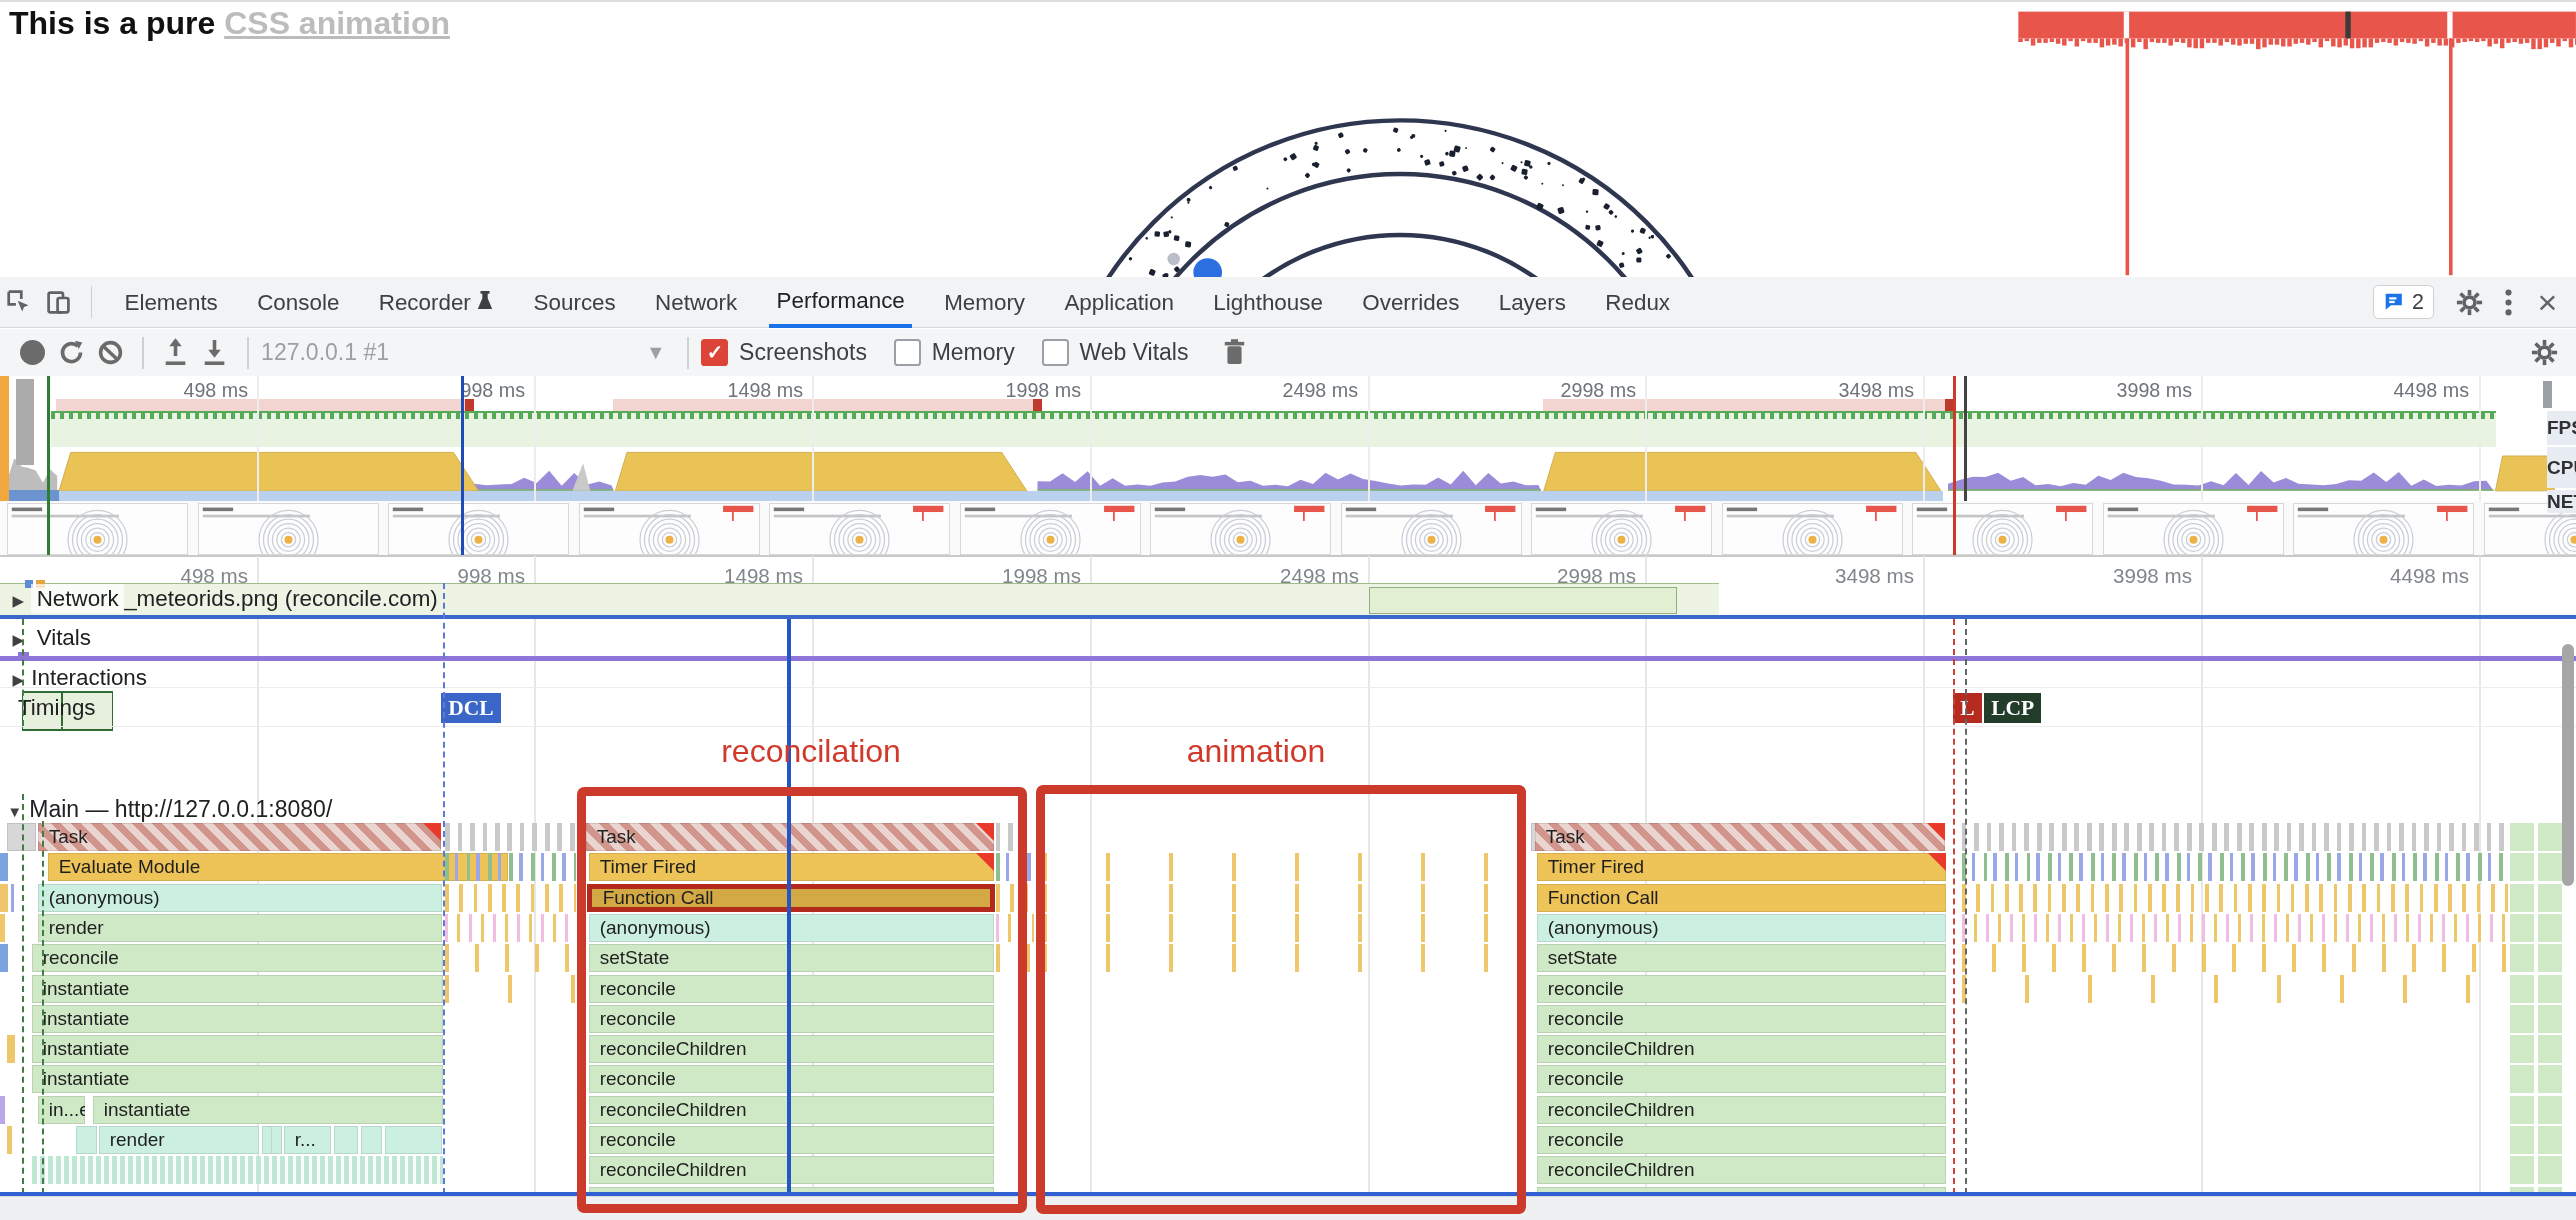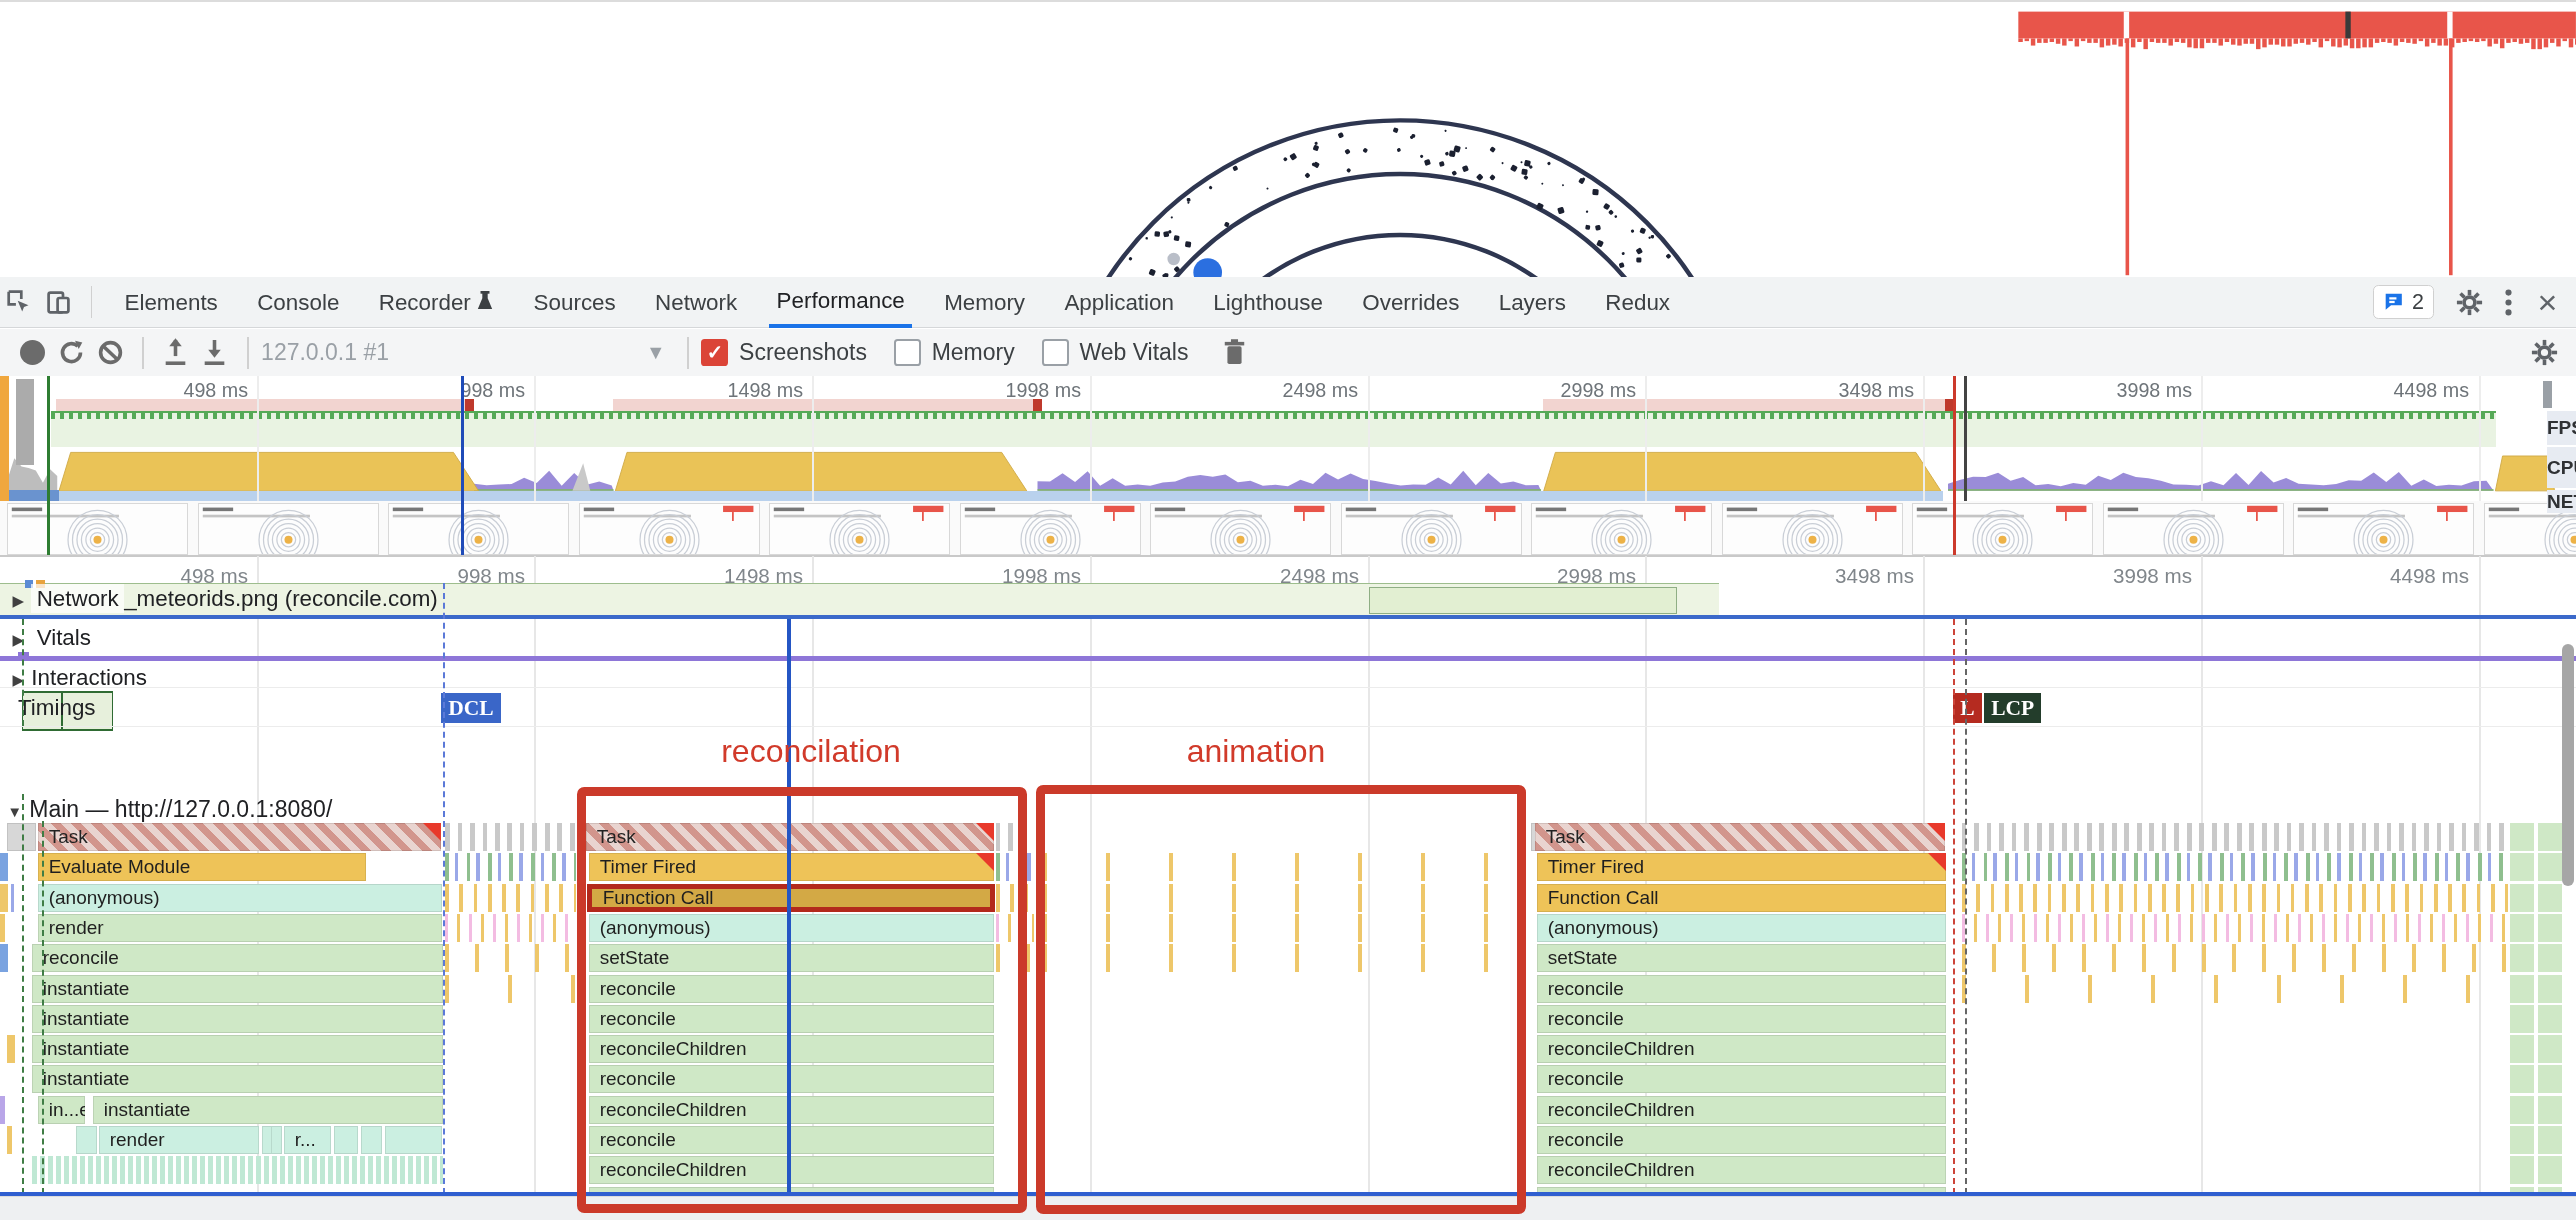--- a/index.html
+++ b/index.html
@@ -61,20 +61,21 @@
   #bottom-gray{left:0;top:1196px;width:2576px;height:24px;background:#eef0f2;border-top:0.9px solid #dcdcdc;z-index:29;}
   #scroll-thumb{left:2562px;top:644px;width:11.6px;height:242px;background:#a6a6a6;border-radius:6.3px;z-index:45;}
   .lane-side{position:absolute;left:2547px;width:29px;font-size:19px;font-weight:bold;color:#2f3134;background:#e7ebf2;text-align:center;z-index:20;}
 </style>
 </head>
 <body>
 
 <div id="root">
 
   <div class="abs" id="page-top-border"></div>
+  <div class="abs" id="page-title"><span>This is a pure </span><a href="#">CSS animation</a></div>
   <svg class="abs" id="solar-system" style="left:984px;top:89px;" width="850" height="188" viewBox="0 0 950 210">
       <circle cx="465" cy="425" r="390" fill="none" stroke="#2e3650" stroke-width="5"></circle>
       <circle cx="465" cy="425" r="330" fill="none" stroke="#2e3650" stroke-width="5"></circle>
       <circle cx="465" cy="425" r="262" fill="none" stroke="#2e3650" stroke-width="5"></circle>
       <rect x="526.2" y="90.7" width="4.7" height="4.7" rx="1.5" fill="#1b2030" transform="rotate(55 526.2 90.7)"></rect>
       <rect x="400.2" y="48.0" width="5.5" height="5.5" rx="1.5" fill="#1b2030" transform="rotate(66 400.2 48.0)"></rect>
       <rect x="734.7" y="154.5" width="5.9" height="5.9" rx="1.5" fill="#1b2030" transform="rotate(23 734.7 154.5)"></rect>
       <rect x="190.9" y="158.8" width="6.0" height="6.0" rx="1.5" fill="#1b2030" transform="rotate(5 190.9 158.8)"></rect>
       <rect x="647.7" y="106.0" width="2.2" height="2.2" rx="1.5" fill="#1b2030" transform="rotate(67 647.7 106.0)"></rect>
       <rect x="680.3" y="111.5" width="6.8" height="6.8" rx="1.5" fill="#1b2030" transform="rotate(4 680.3 111.5)"></rect>
@@ -667,21 +668,21 @@
 
   <div class="anno-text" style="left:811px;z-index:41;">reconcilation</div>
   <div class="anno-text" style="left:1256px;z-index:41;">animation</div>
   <div class="anno-box" style="left:577px;top:787px;width:432px;height:408px;"></div>
   <div class="anno-box" style="left:1036px;top:785px;width:472px;height:411px;"></div>
 
   <div class="abs" id="main-header"><span class="disc">▼</span><span>Main — http://127.0.0.1:8080/</span></div>
   <div class="abs" id="flame" style="left:0;top:821px;width:2576px;height:373px;overflow:hidden;">
       <div class="bar gray" style="left: 7.2px; top: 1.8px; width: 29px;"></div>
       <div class="bar task" style="left: 38px; top: 1.8px; width: 403px;">Task<span class="tri"></span></div>
-      <div class="bar amber" style="left: 38px; top: 32px; width: 328px;">Evaluate Module</div>
+      <div class="bar amber" style="left: 48px; top: 32px; width: 460px;">Evaluate Module</div>
       <div class="bar anon" style="left: 38px; top: 63px; width: 404px;">(anonymous)</div>
       <div class="bar green" style="left: 38px; top: 93px; width: 404px;">render</div>
       <div class="bar green" style="left: 32px; top: 123px; width: 411px;">reconcile</div>
       <div class="bar green" style="left: 32px; top: 154px; width: 411px;">instantiate</div>
       <div class="bar green" style="left: 32px; top: 184px; width: 411px;">instantiate</div>
       <div class="bar green" style="left: 32px; top: 214px; width: 411px;">instantiate</div>
       <div class="bar green" style="left: 32px; top: 244px; width: 411px;">instantiate</div>
       <div class="bar green" style="left: 38px; top: 275px; width: 47px;">in...e</div>
       <div class="bar green" style="left: 93px; top: 275px; width: 350px;">instantiate</div>
       <div class="bar anon" style="left: 76px; top: 305px; width: 20.6px;"></div>

